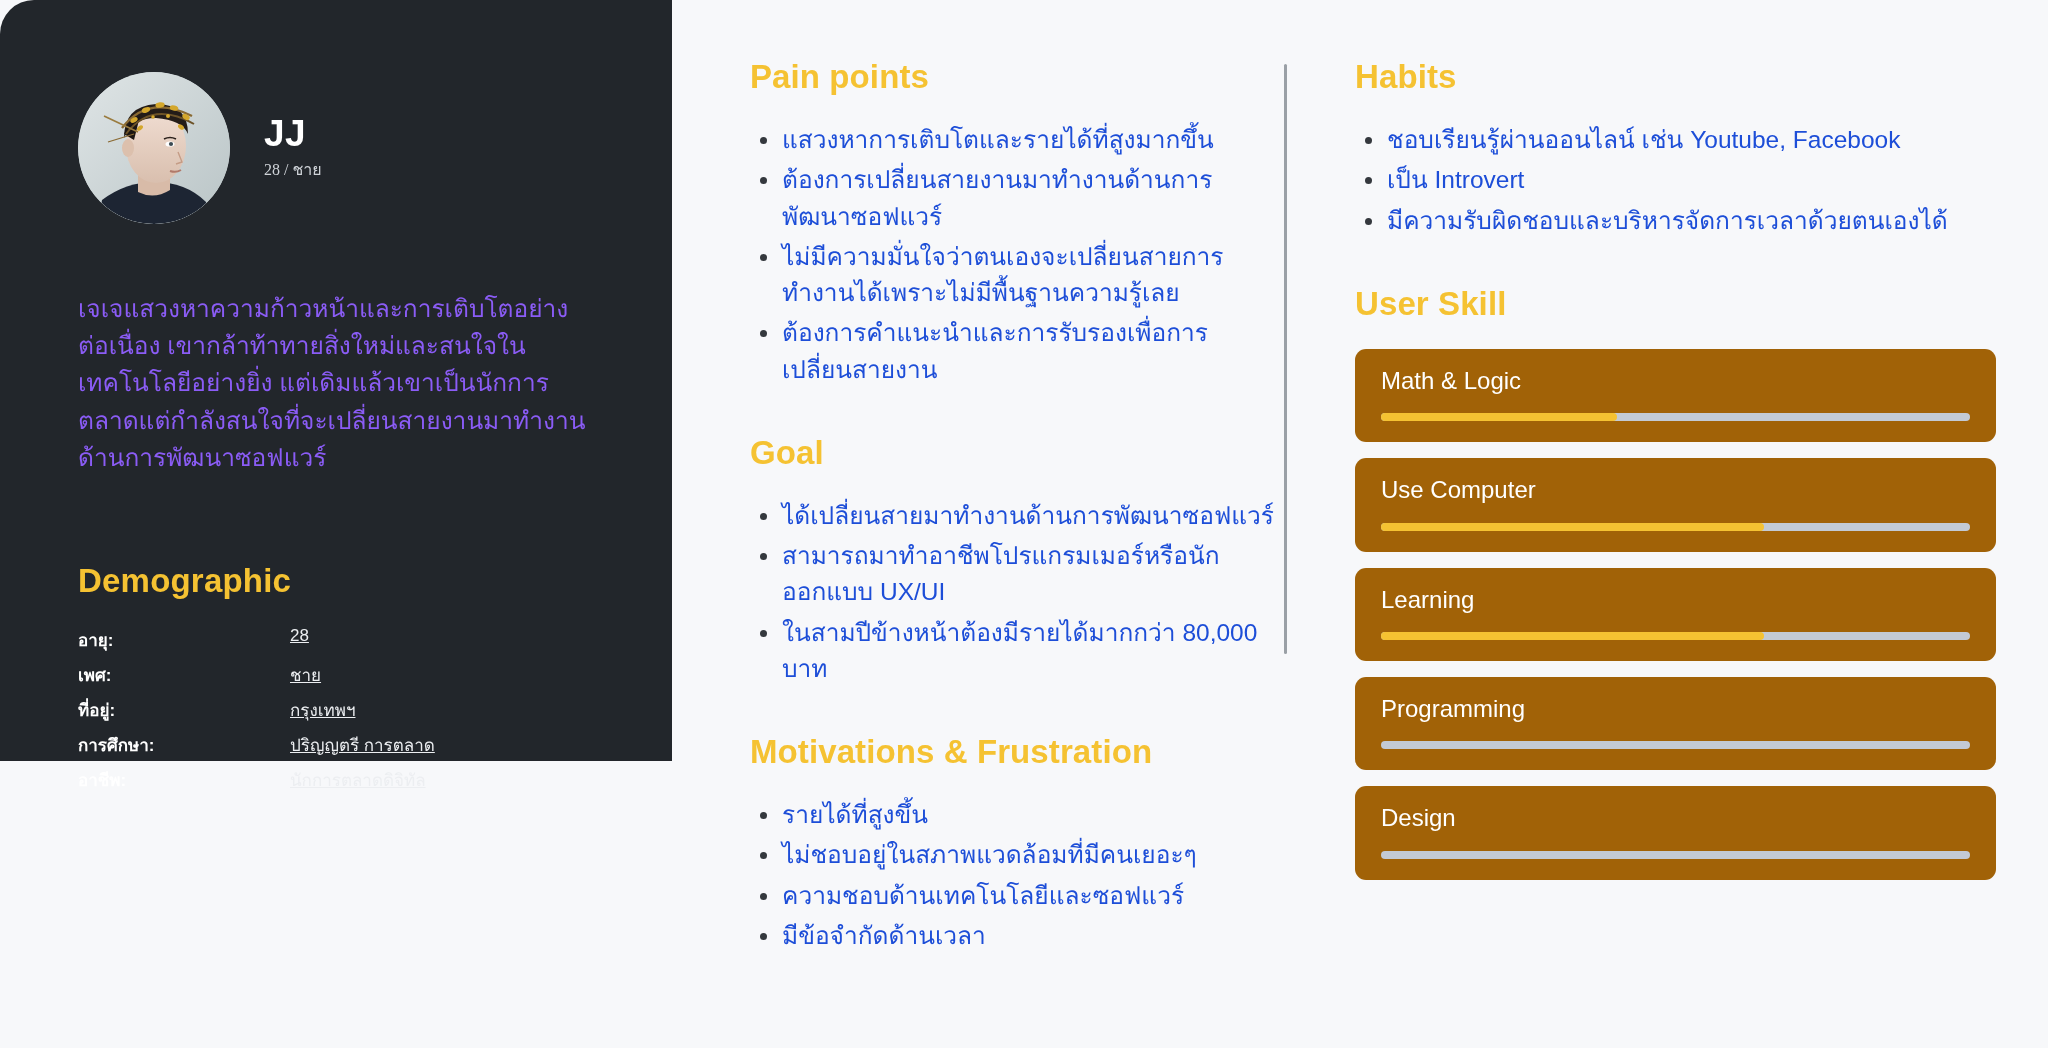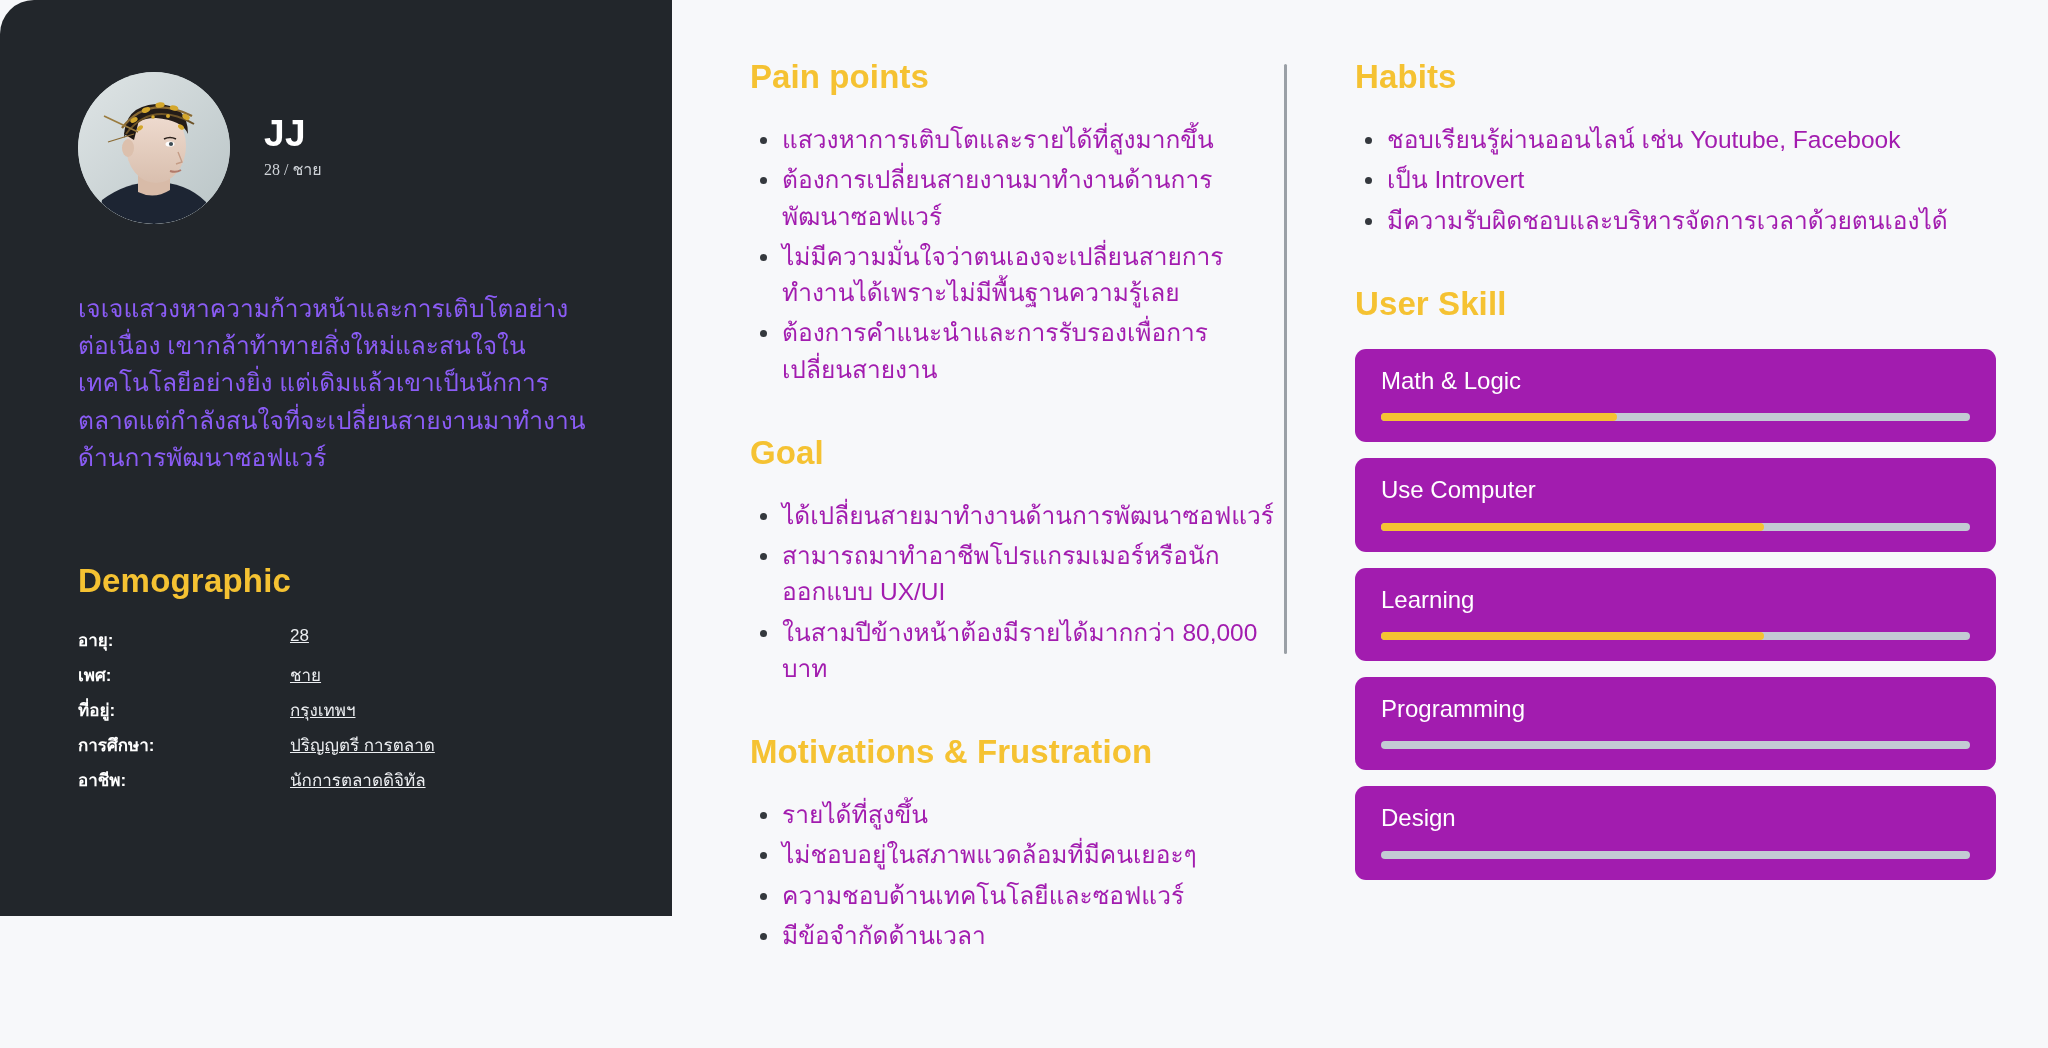--- a/index.html
+++ b/index.html
@@ -13,21 +13,21 @@
     position:relative;
     width:2048px; height:1048px;
     background:#f7f8fa;
     display:flex;
   }
 
   
   .profile-panel {
     position:relative;
     width:672px;
-    height:916px;
+    height:761px;
     background:#22262b;
     border-top-left-radius:34px;
     flex:0 0 672px;
     padding:72px 78px 0 78px;
   }
   .identity-row {
     display:flex;
     align-items:center;
     gap:34px;
   }
@@ -112,40 +112,40 @@
     color:#f5c232;
     font-size:33px;
     font-weight:bold;
     letter-spacing:.1px;
     margin-bottom:26px;
   }
   ul.bullets {
     list-style:none;
     font-size:24.5px;
     line-height:1.48;
-    color:#a21caf;
+    color:#1d4ed8;
   }
   ul.bullets li {
     position:relative;
     padding-left:32px;
     margin-bottom:4px;
   }
   ul.bullets li::before {
     content:"";
     position:absolute;
     left:10px; top:15px;
     width:7px; height:7px;
     border-radius:50%;
     background:#34383d;
   }
 
   
   .skills { margin-top:26px; }
   .skill-card {
-    background:#a21caf;
+    background:#a16207;
     border-radius:11px;
     padding:19px 26px 21px 26px;
     margin-bottom:16px;
   }
   .skill-label {
     color:#ffffff;
     font-size:24px;
     margin-bottom:19px;
     line-height:1.1;
   }

